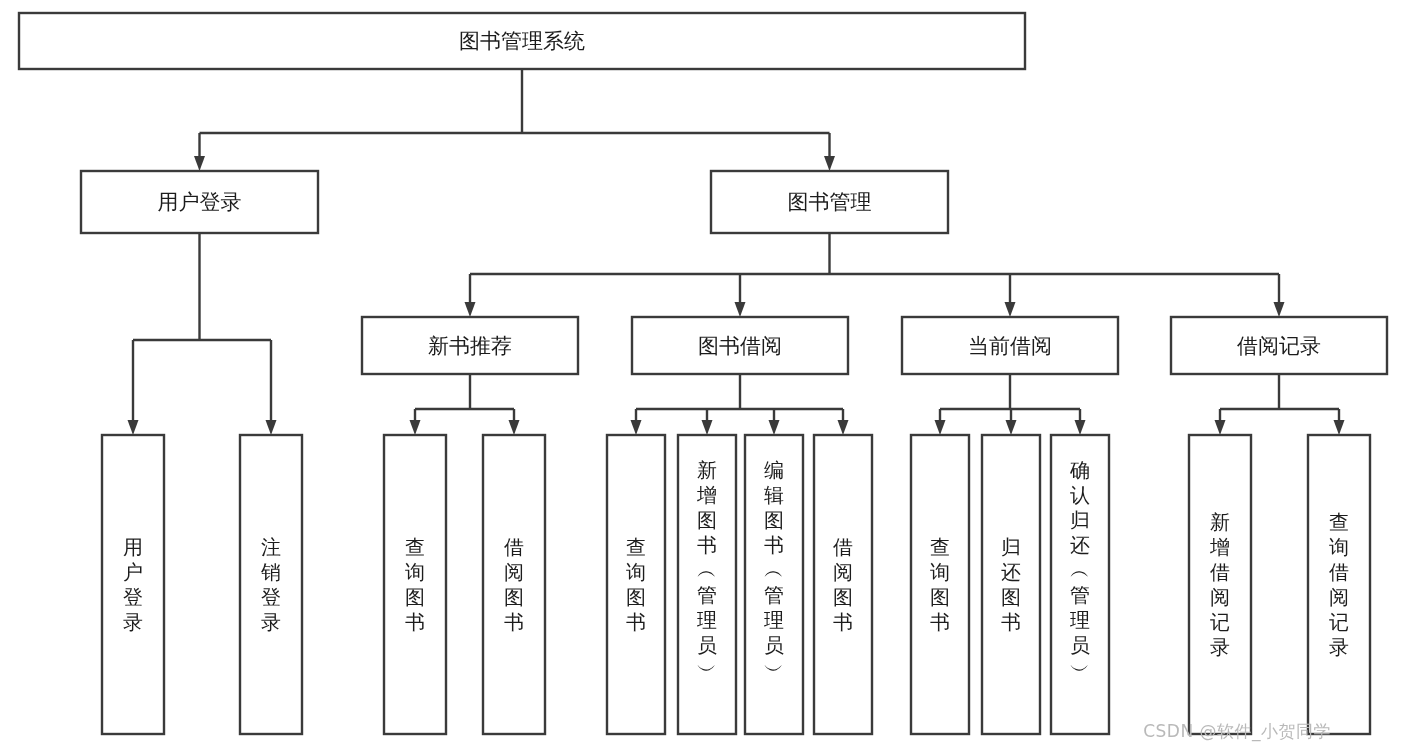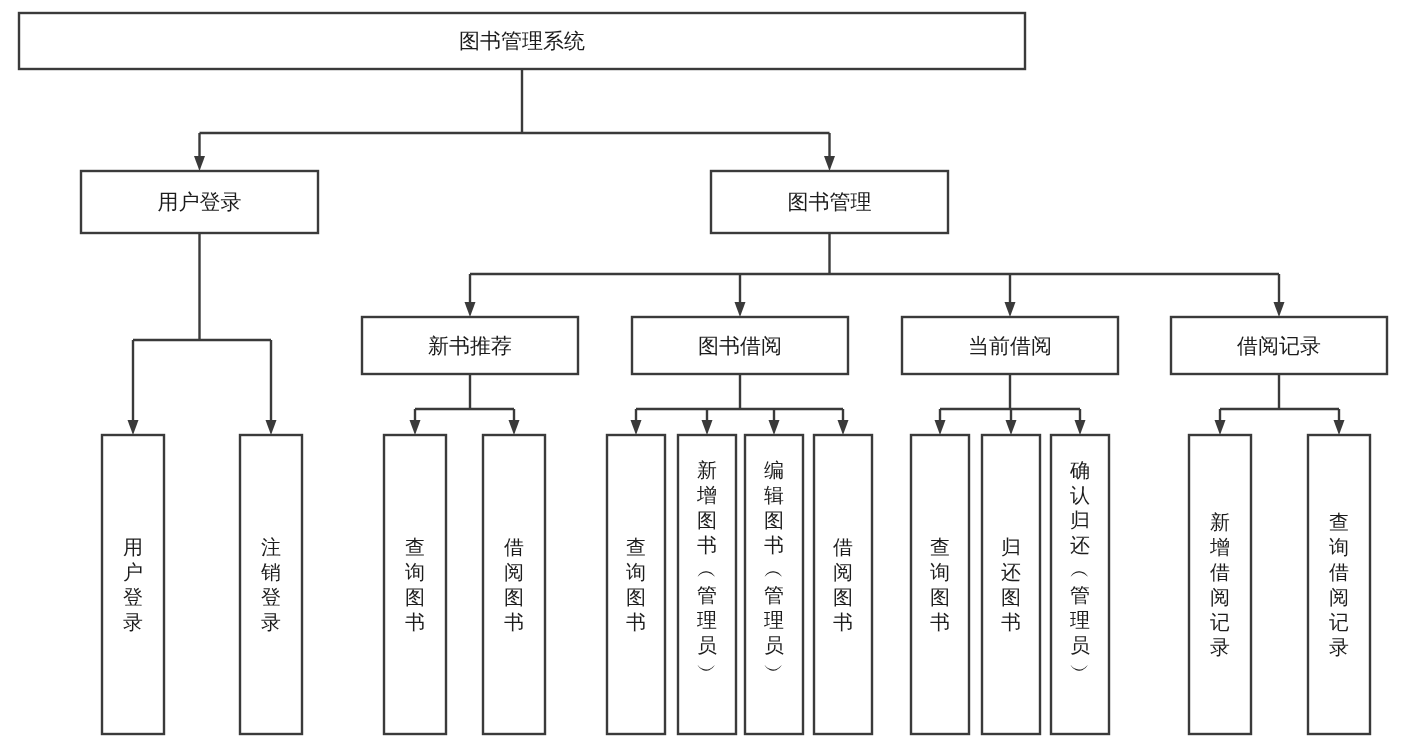--- a/index.html
+++ b/index.html
@@ -222,13 +222,14 @@
           <text x="1220" y="0" class="node-label-vertical" font-size="20"><tspan x="1220" y="529">新</tspan><tspan x="1220" y="554">增</tspan><tspan x="1220" y="579">借</tspan><tspan x="1220" y="604">阅</tspan><tspan x="1220" y="629">记</tspan><tspan x="1220" y="654">录</tspan></text>
         </g>
         <g>
           <rect x="1308" y="435" width="62" height="299" class="node-box"></rect>
           <text x="1339" y="0" class="node-label-vertical" font-size="20"><tspan x="1339" y="529">查</tspan><tspan x="1339" y="554">询</tspan><tspan x="1339" y="579">借</tspan><tspan x="1339" y="604">阅</tspan><tspan x="1339" y="629">记</tspan><tspan x="1339" y="654">录</tspan></text>
         </g>
       </g>
 
   </svg>
 
+  <div class="watermark">CSDN @软件_小贺同学</div>
 </div>
 
 </body></html>

